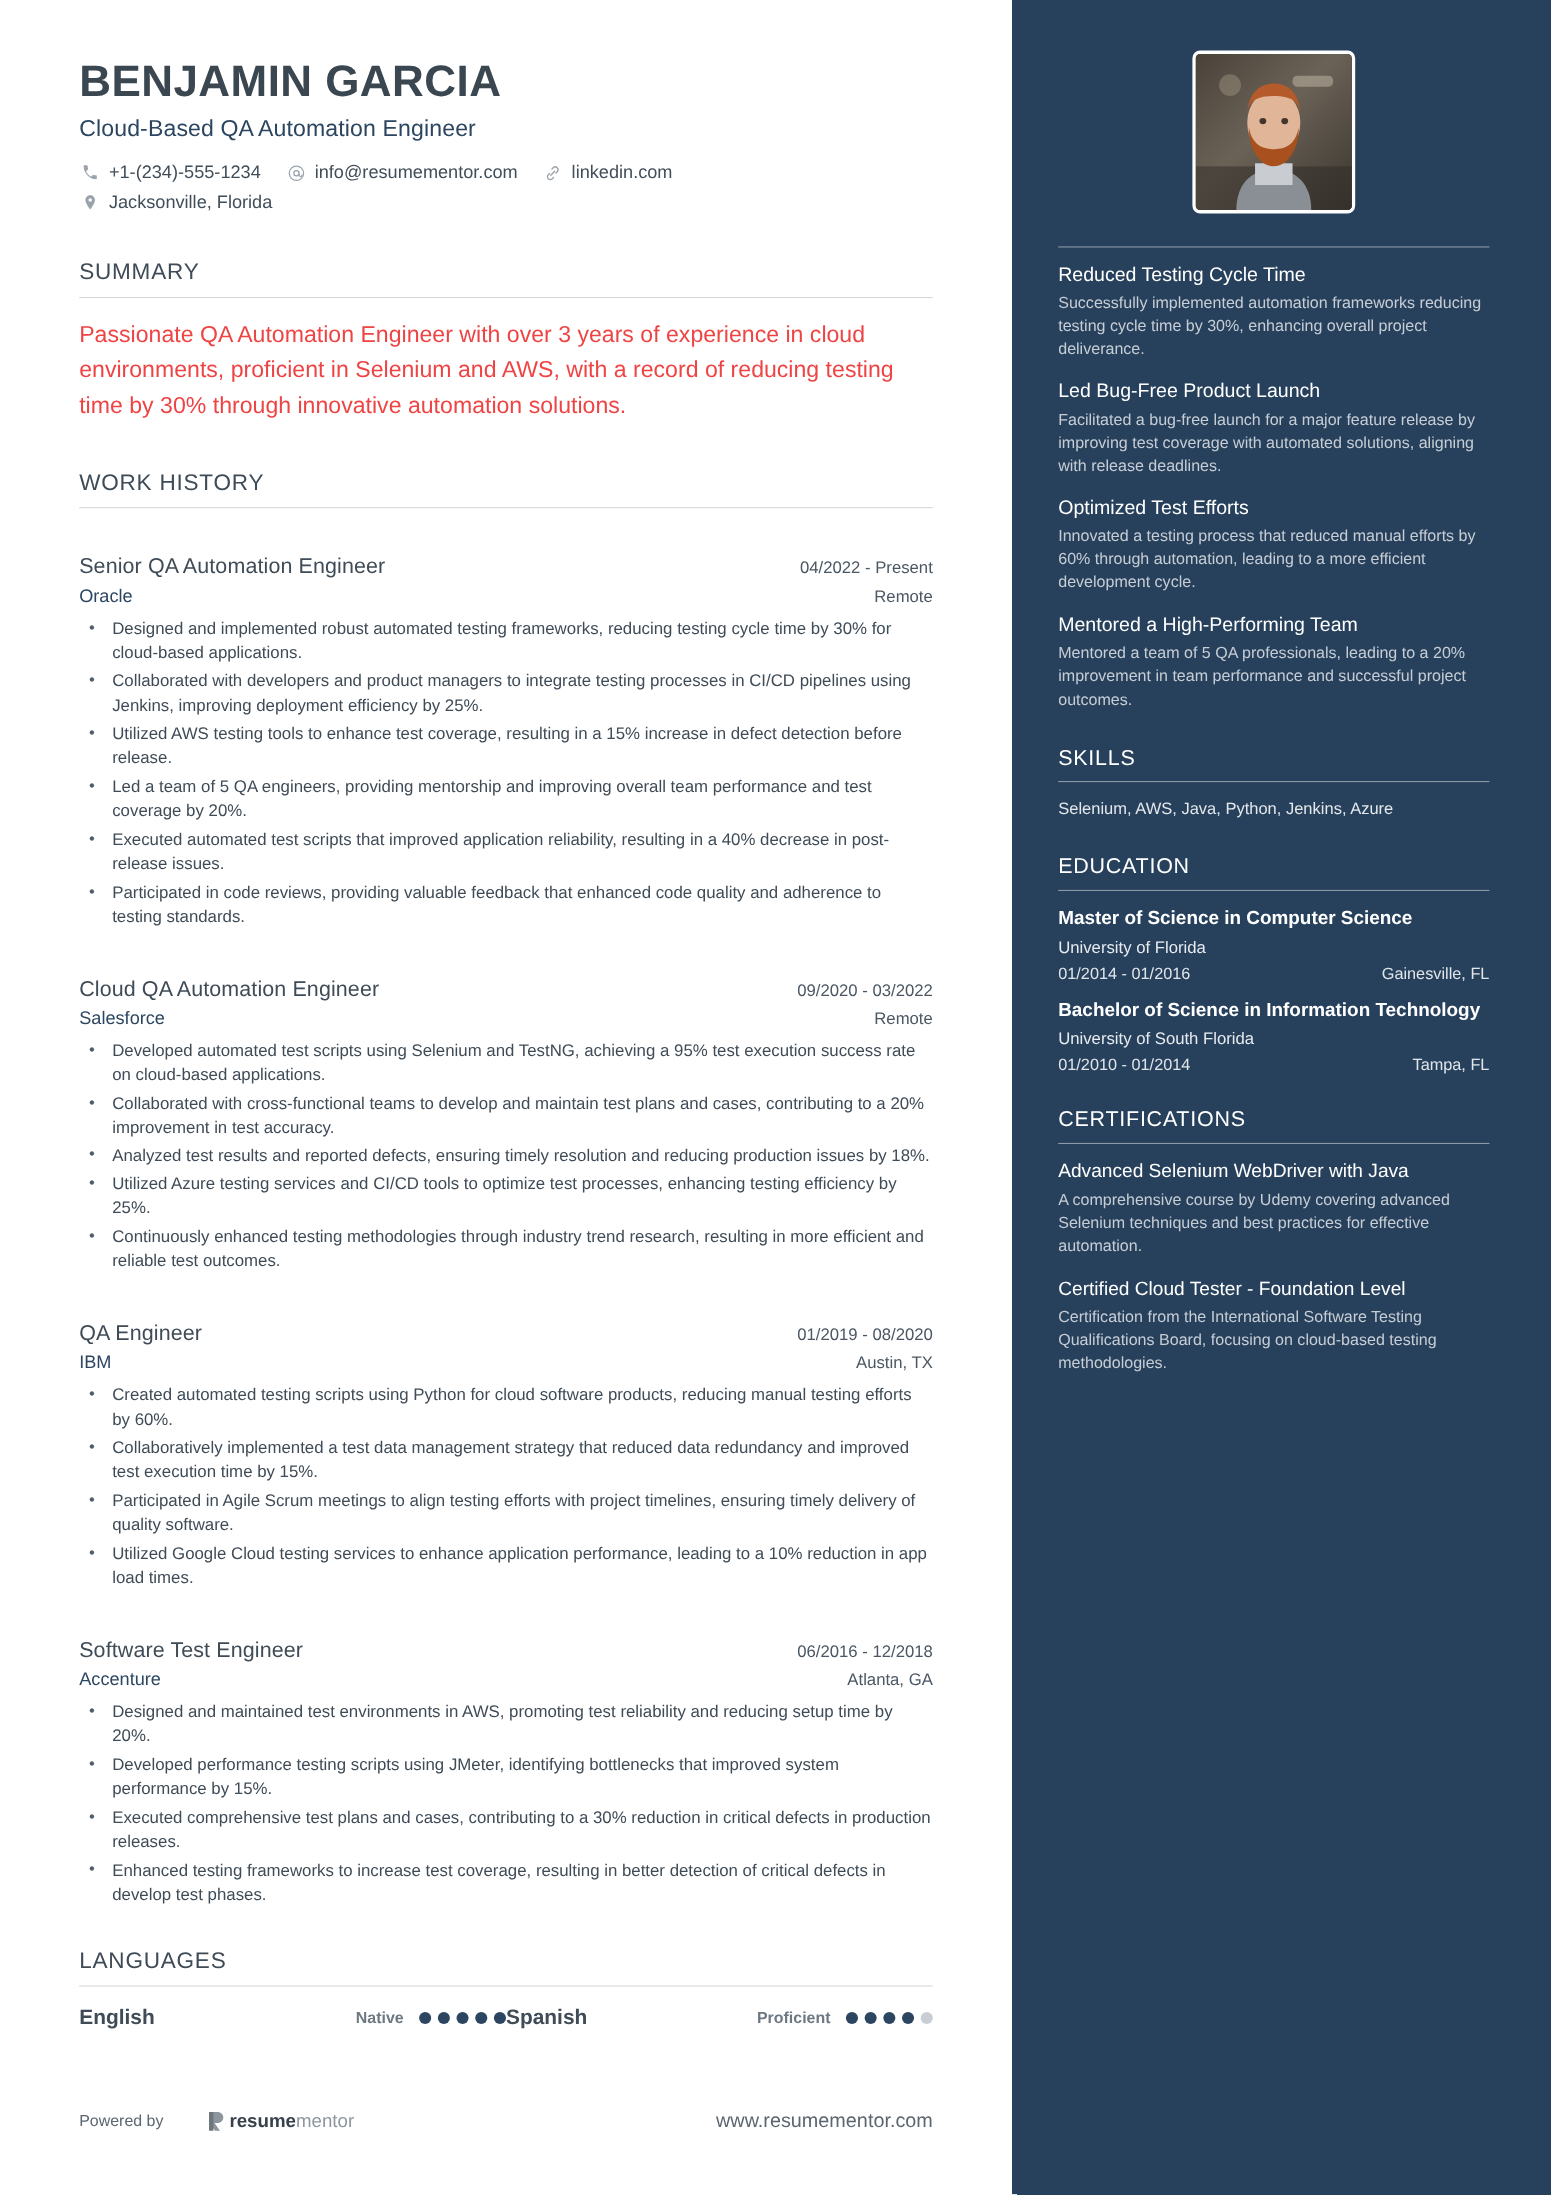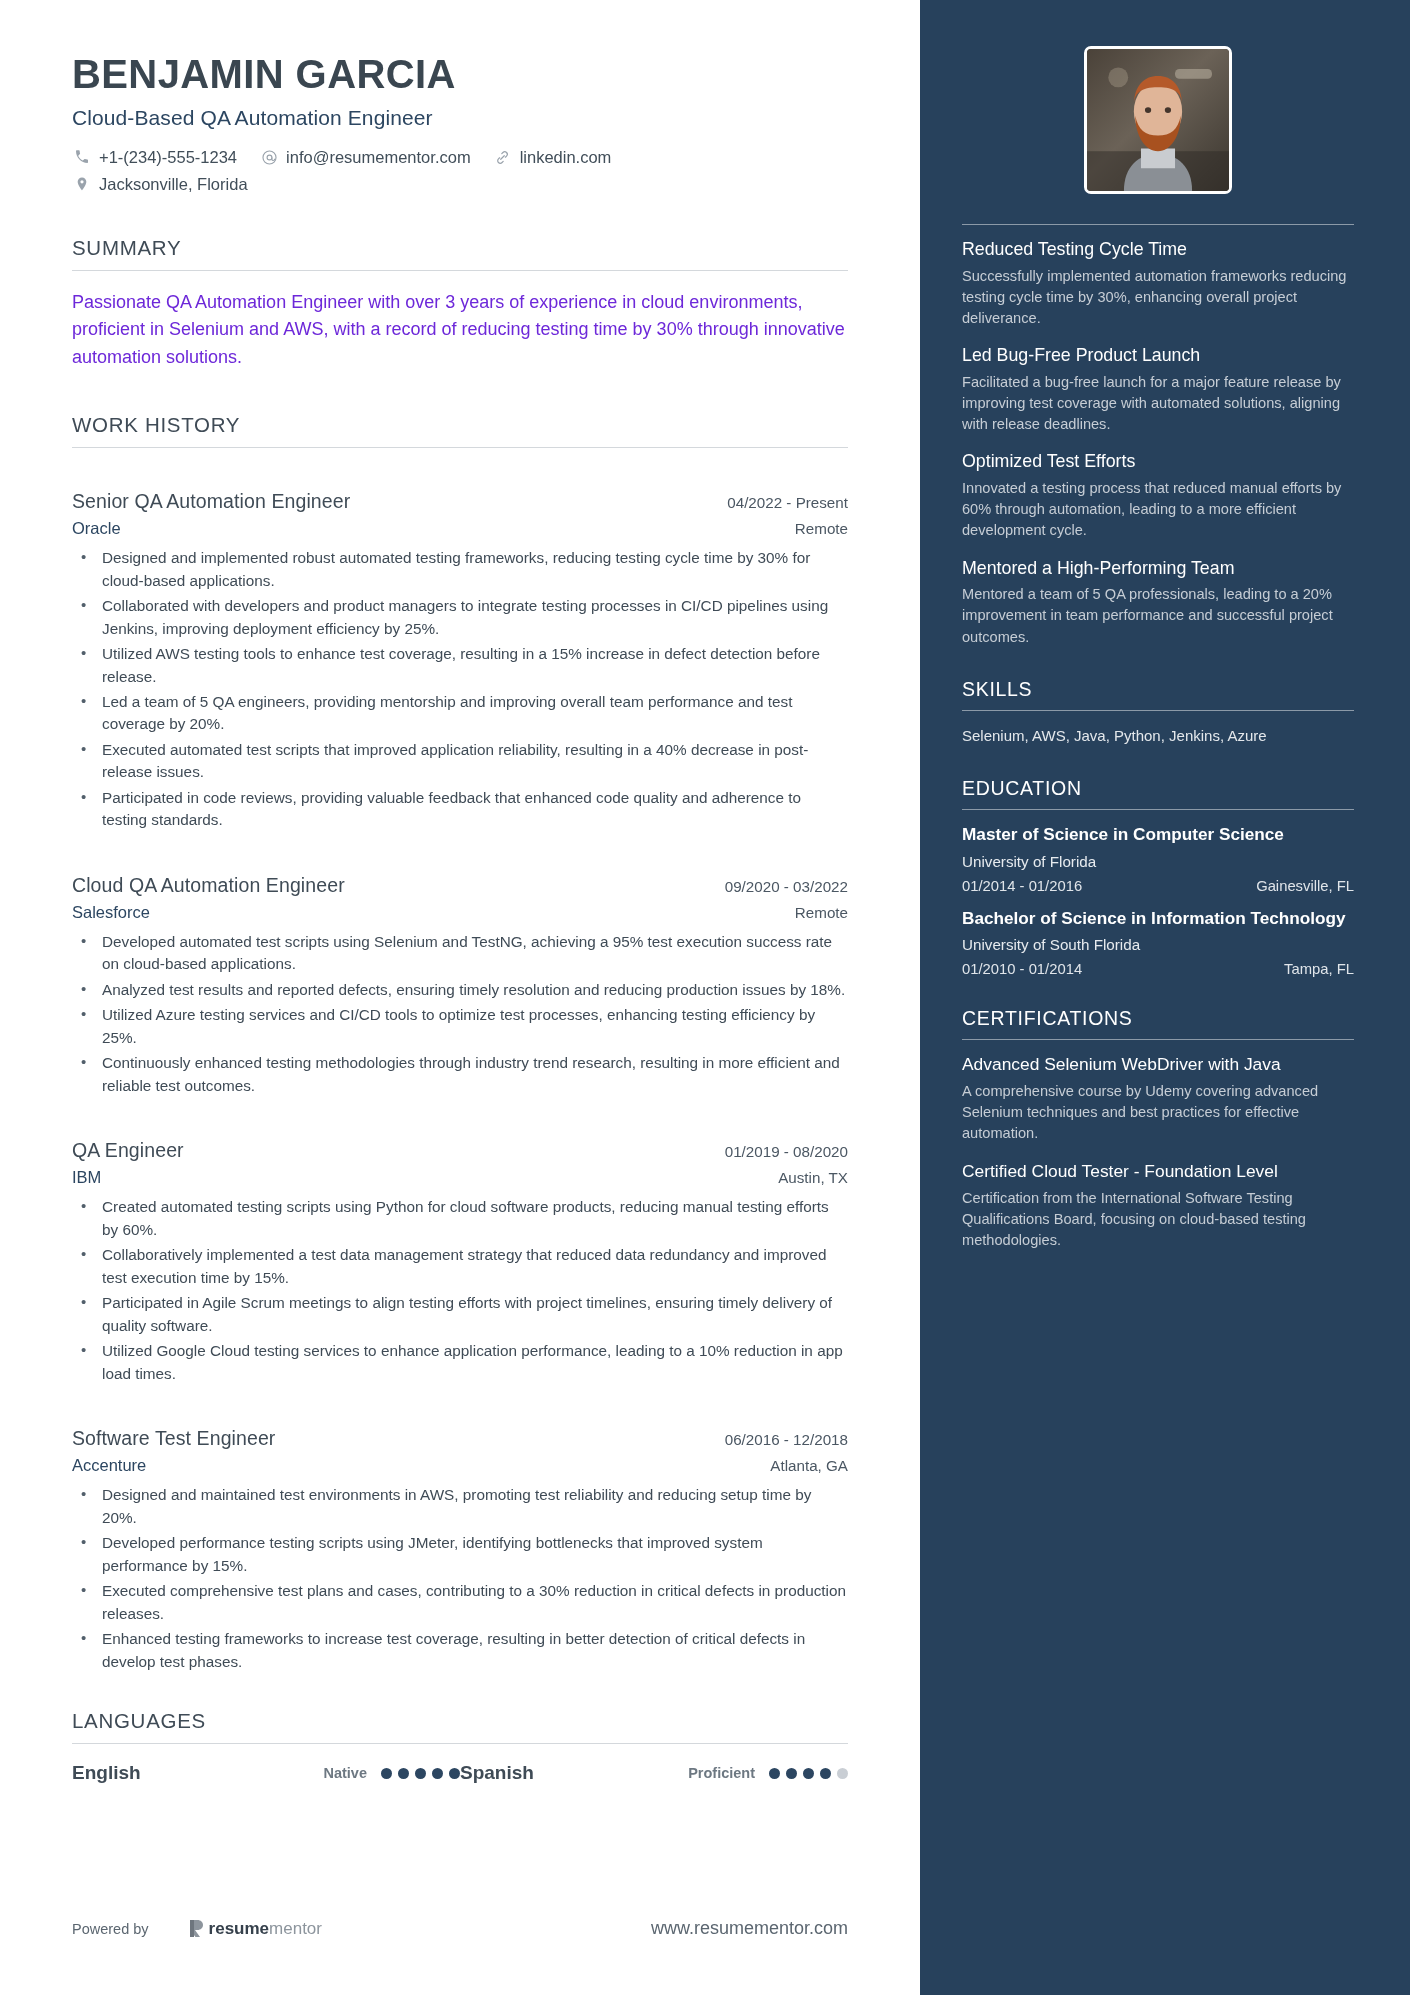--- a/index.html
+++ b/index.html
@@ -78,23 +78,23 @@
     font-weight: normal;
     padding-bottom: 10px;
   }
   .sec-rule {
     height: 1px;
     background: #d4d8dc;
     width: 100%;
     margin-bottom: 18px;
   }
   .summary-text {
-    font-size: 18px;
+    font-size: 21px;
     line-height: 1.52;
-    color: #6d28d9;
+    color: #ef4444;
   }
 
   
   .job { margin-bottom: 26px; margin-top: 42px; }
   .job:last-child { margin-bottom: 0; }
   .job-row {
     display: flex;
     justify-content: space-between;
     align-items: baseline;
   }
@@ -390,20 +390,21 @@
         <div class="job-row">
           <div class="job-title">Cloud QA Automation Engineer</div>
           <div class="job-dates">09/2020 - 03/2022</div>
         </div>
         <div class="job-row2">
           <div class="job-company">Salesforce</div>
           <div class="job-location">Remote</div>
         </div>
         <ul class="bullets">
           <li>Developed automated test scripts using Selenium and TestNG, achieving a 95% test execution success rate on cloud-based applications.</li>
+          <li>Collaborated with cross-functional teams to develop and maintain test plans and cases, contributing to a 20% improvement in test accuracy.</li>
           <li>Analyzed test results and reported defects, ensuring timely resolution and reducing production issues by 18%.</li>
           <li>Utilized Azure testing services and CI/CD tools to optimize test processes, enhancing testing efficiency by 25%.</li>
           <li>Continuously enhanced testing methodologies through industry trend research, resulting in more efficient and reliable test outcomes.</li>
         </ul>
       </div>
 
       <div class="job">
         <div class="job-row">
           <div class="job-title">QA Engineer</div>
           <div class="job-dates">01/2019 - 08/2020</div>

